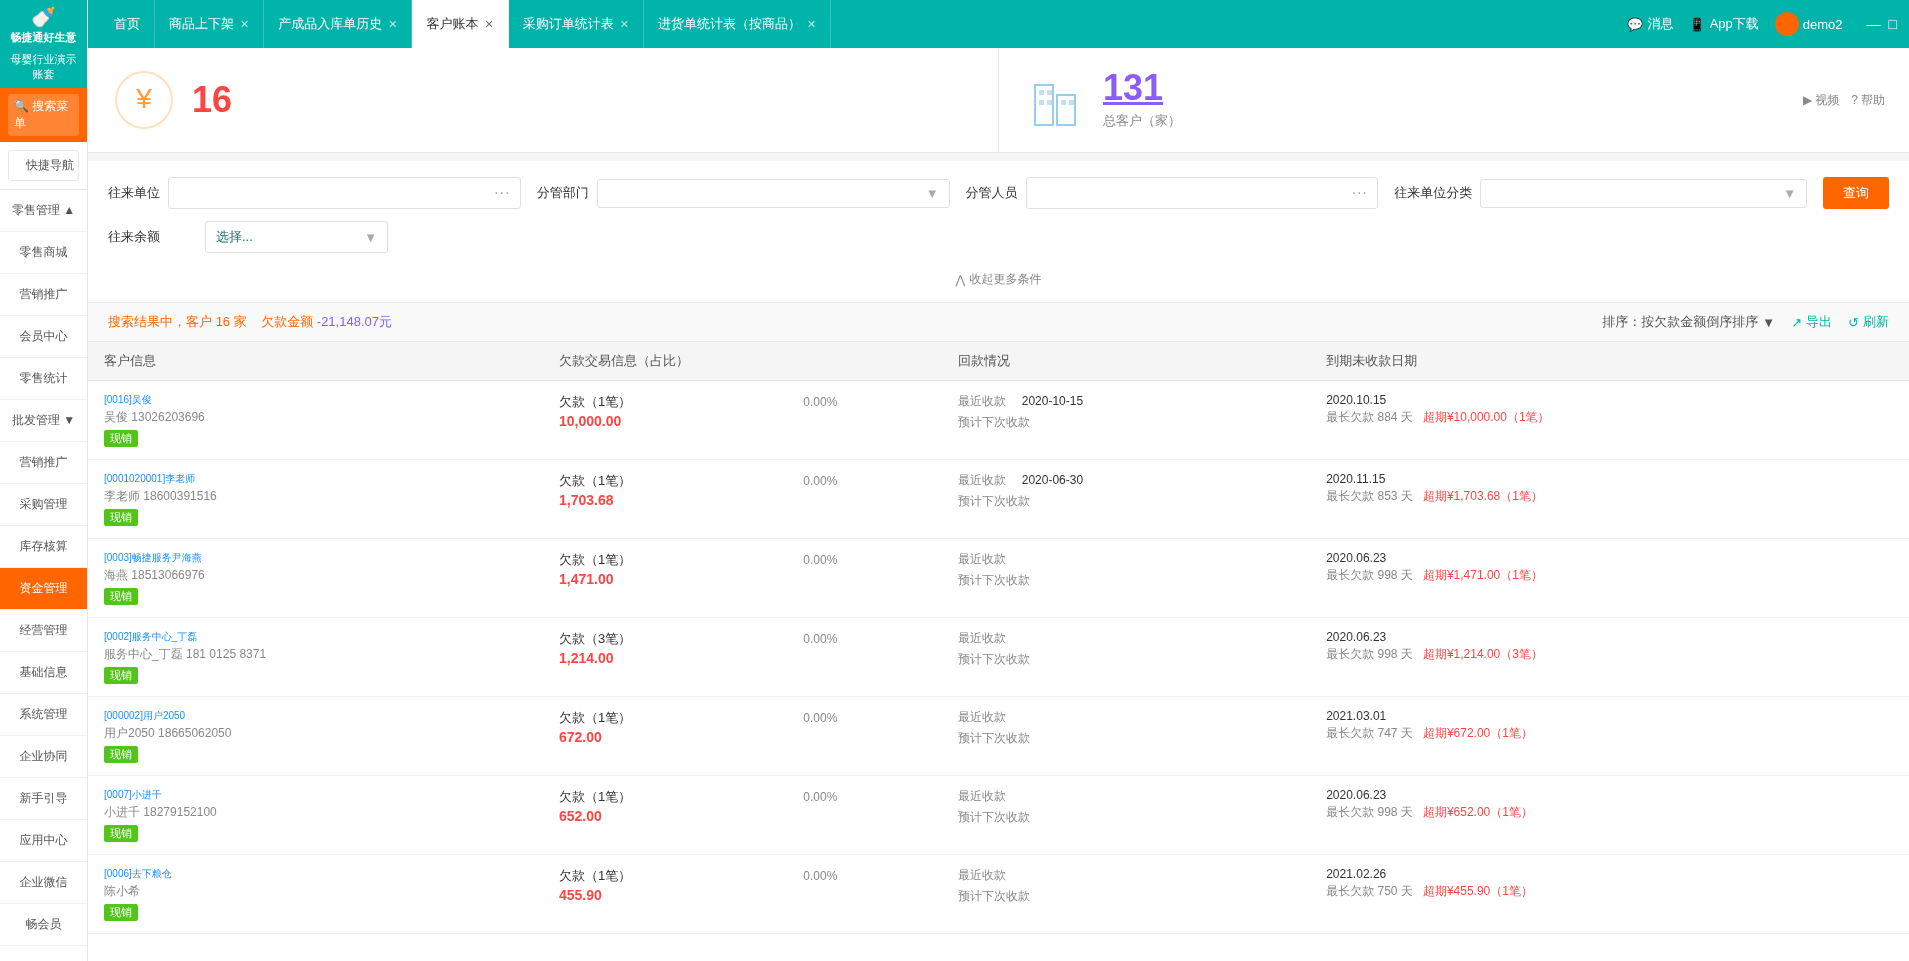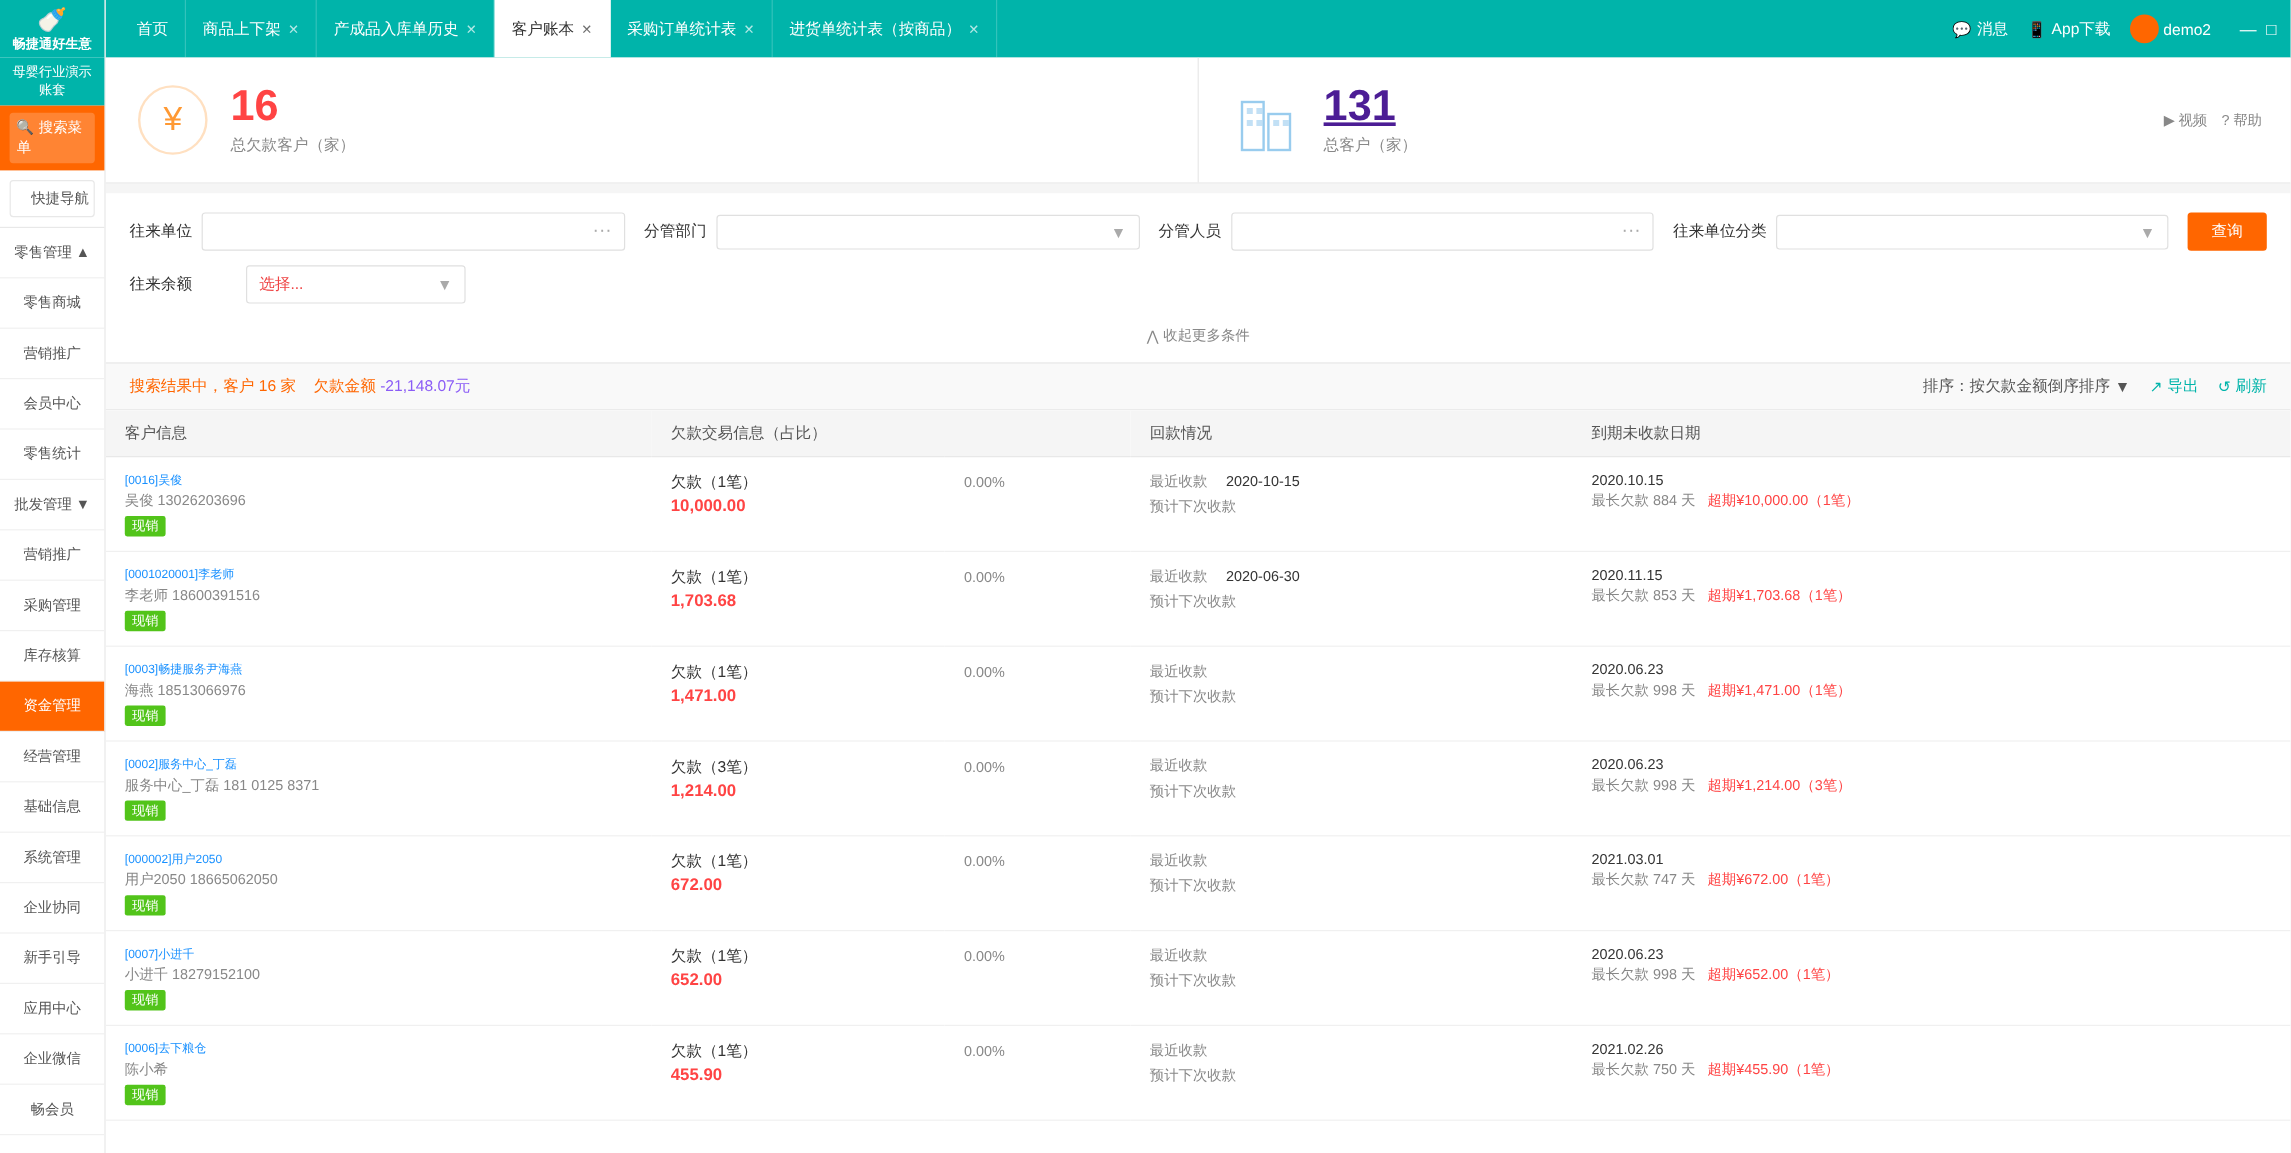--- a/index.html
+++ b/index.html
@@ -34,21 +34,21 @@
 
     
     .stats-row { display: flex; background: #fff; flex-shrink: 0; border-bottom: 1px solid #e8e8e8; }
     .stat-card { flex: 1; padding: 20px 24px; display: flex; align-items: center; gap: 16px; border-right: 1px solid #e8e8e8; }
     .stat-card:last-child { border-right: none; }
     .stat-icon { width: 64px; height: 64px; display: flex; align-items: center; justify-content: center; }
     .stat-icon svg { width: 60px; height: 60px; }
     .stat-info { flex: 1; }
     .stat-number { font-size: 36px; font-weight: bold; line-height: 1; }
     .stat-number.red { color: #ff4444; }
-    .stat-number.dark { color: #4c1d95; font-weight: 900; text-decoration: underline; }
+    .stat-number.dark { color: #8b5cf6; font-weight: 900; text-decoration: underline; }
     .stat-label { font-size: 13px; color: #888; margin-top: 6px; }
     .stat-card-actions { display: flex; gap: 12px; font-size: 12px; color: #888; }
     .stat-card-action { display: flex; align-items: center; gap: 3px; cursor: pointer; }
 
     
     .filter-area { background: #fff; padding: 16px 20px 8px; flex-shrink: 0; margin-top: 8px; }
     .filter-row { display: flex; align-items: center; gap: 16px; margin-bottom: 12px; }
     .filter-item { display: flex; align-items: center; gap: 8px; flex: 1; }
     .filter-label { font-size: 13px; color: #333; white-space: nowrap; }
     .filter-input { flex: 1; border: 1px solid #e0e0e0; border-radius: 3px; padding: 6px 10px; font-size: 13px; display: flex; align-items: center; justify-content: space-between; cursor: pointer; background: #fff; }
@@ -228,21 +228,20 @@
       <div class="stats-row">
         <div class="stat-card">
           <div class="stat-icon">
             <svg viewBox="0 0 60 60" xmlns="http://www.w3.org/2000/svg">
               <circle cx="30" cy="30" r="28" fill="none" stroke="#ff9933" stroke-width="2" opacity="0.3"></circle>
               <text x="30" y="38" text-anchor="middle" font-size="28" fill="#ff9933">¥</text>
             </svg>
           </div>
           <div class="stat-info">
             <div class="stat-number red">16</div>
-            <div class="stat-label">总欠款客户（家）</div>
           </div>
         </div>
         <div class="stat-card">
           <div class="stat-icon">
             <svg viewBox="0 0 60 60" xmlns="http://www.w3.org/2000/svg">
               <rect x="10" y="15" width="18" height="40" fill="none" stroke="#99ccee" stroke-width="2"></rect>
               <rect x="32" y="25" width="18" height="30" fill="none" stroke="#99ccee" stroke-width="2"></rect>
               <rect x="14" y="20" width="5" height="5" fill="#99ccee" opacity="0.6"></rect>
               <rect x="22" y="20" width="5" height="5" fill="#99ccee" opacity="0.6"></rect>
               <rect x="14" y="30" width="5" height="5" fill="#99ccee" opacity="0.6"></rect>
@@ -297,21 +296,21 @@
               <span></span>
               <span class="filter-select-arrow">▼</span>
             </div>
           </div>
           <button class="filter-btn-search">查询</button>
         </div>
         <div class="filter-row">
           <div class="filter-item" style="max-width:280px;gap:45px;">
             <span class="filter-label">往来余额</span>
             <div class="filter-select">
-              <span style="color:#ef4444;">选择...</span>
+              <span style="color:#0f766e;">选择...</span>
               <span class="filter-select-arrow">▼</span>
             </div>
           </div>
         </div>
         <div class="collapse-row">
           <span>⋀</span>
           <span>收起更多条件</span>
         </div>
       </div>
 

